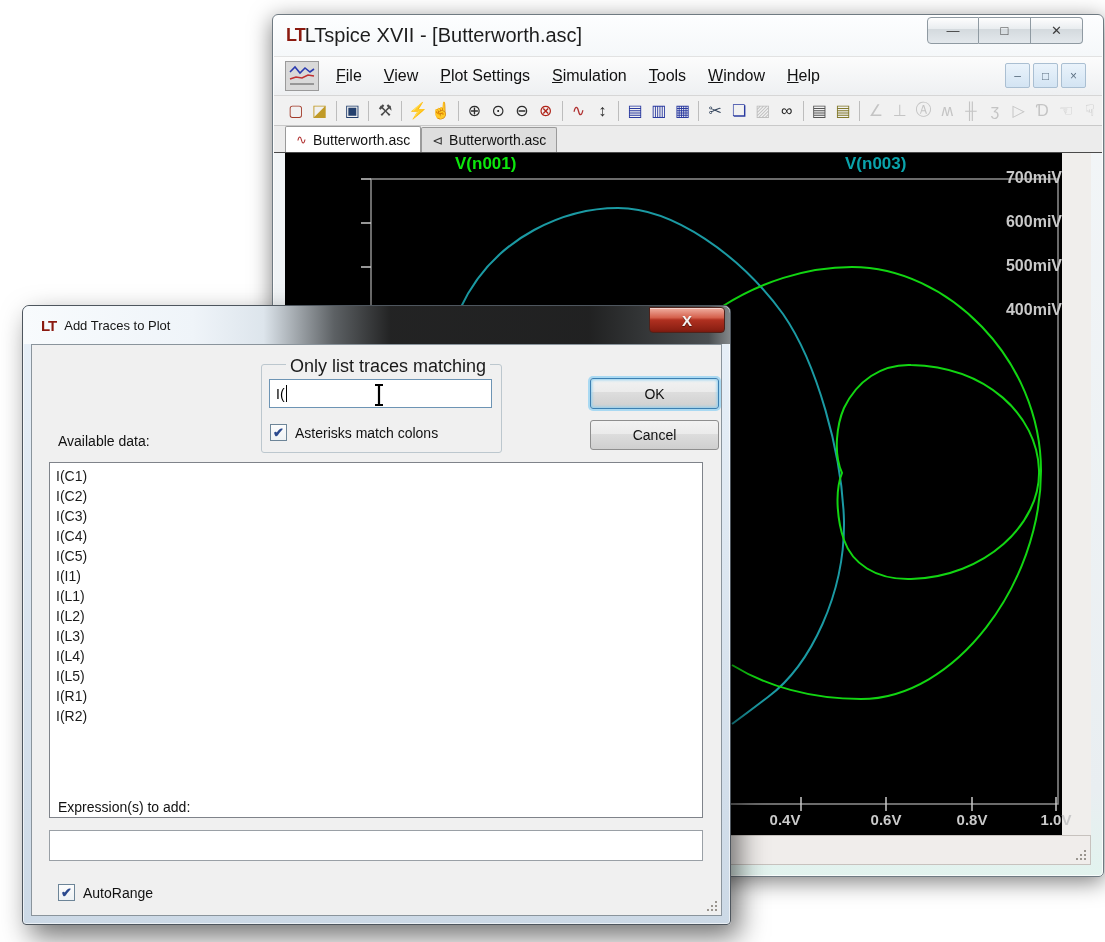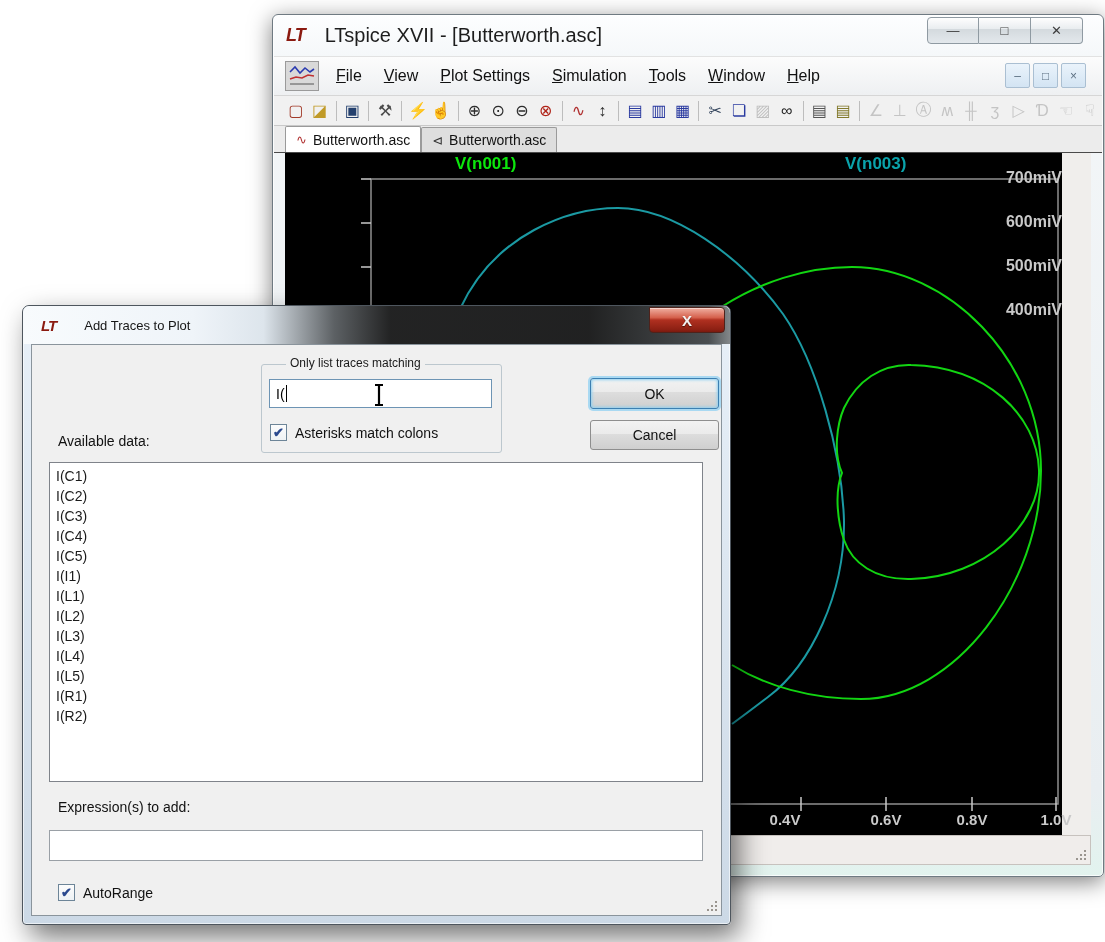--- a/index.html
+++ b/index.html
@@ -5,21 +5,21 @@
   html,body{margin:0;padding:0;background:#fff;}
   *{box-sizing:border-box;font-family:"Liberation Sans", sans-serif;}
   #stage{position:relative;width:1105px;height:942px;background:#ffffff;overflow:hidden;}
 
   
   .window{position:absolute;left:272px;top:14px;width:832px;height:863px;
     background:linear-gradient(180deg,#fdfeff 0%,#f3f6f8 6%,#e9eef1 90%,#e2f3ee 100%);
     border:1px solid #6f7a82;border-radius:6px 6px 5px 5px;
     box-shadow:0 5px 22px rgba(0,0,0,.5), inset 0 0 0 1px rgba(255,255,255,.75);}
   .titlebar{position:absolute;left:0;top:0;right:0;height:41px;display:flex;align-items:center;padding-left:13px;}
-  .lt-logo{font-style:italic;font-weight:bold;color:#8b1a10;font-size:18px;margin-right:20px;letter-spacing:-1px;}
+  .lt-logo{font-weight:bold;color:#8b1a10;font-size:18px;margin-right:0;letter-spacing:-1px;}
   .title-text{font-size:20px;color:#1d1d1d;}
   .win-btns{position:absolute;right:20px;top:2px;display:flex;}
   .win-btn{width:52px;height:27px;display:flex;align-items:center;justify-content:center;
     background:linear-gradient(#fefefe,#e8ecef 45%,#d4dade 46%,#e3e8ec);
     border:1px solid #8f9aa2;color:#3c3c3c;font-size:13px;}
   .win-btn:first-child{border-radius:4px 0 0 4px;}
   .win-btn:last-child{border-radius:0 4px 4px 0;}
   .win-btn + .win-btn{border-left:none;}
 
   .menubar{position:absolute;left:1px;right:1px;top:41px;height:40px;display:flex;align-items:center;
@@ -60,33 +60,33 @@
     background:linear-gradient(90deg,#f8fbfd 0%,#eff4f9 24%,#dde5ec 34%,rgba(84,88,91,.94) 44%,rgba(24,24,24,.95) 52%,rgba(22,22,22,.95) 80%,rgba(66,70,72,.95) 97%,rgba(120,124,126,.9) 100%);}
   .dlg-title-text{font-size:13px;color:#161616;margin-left:8px;}
   .dlg-close{position:absolute;right:5px;top:1px;width:76px;height:26px;border-radius:0 4px 4px 4px;
     background:linear-gradient(#f0b0a2 0%,#d5604c 40%,#b03020 50%,#8c2013 90%,#7a1a0e 100%);
     border:1px solid #4e221b;display:flex;align-items:center;justify-content:center;
     color:#f4f4f4;font-weight:bold;font-size:15px;text-shadow:0 1px 1px rgba(0,0,0,.5);
     box-shadow:inset 0 1px 0 rgba(255,255,255,.45);}
   .dlg-client{position:absolute;left:8px;right:8px;top:38px;bottom:8px;background:#f0f0f0;border:1px solid #8a949c;}
 
   .groupbox{position:absolute;left:229px;top:19px;width:241px;height:89px;border:1px solid #bcc7ce;border-radius:3px;}
-  .groupbox-legend{position:absolute;left:24px;top:-9px;background:#f0f0f0;padding:0 4px;font-size:12px;color:#1a1a1a;}
+  .groupbox-legend{position:absolute;left:24px;top:-9px;background:#f0f0f0;padding:0 4px;font-size:18px;color:#1a1a1a;}
   .txt-input{position:absolute;background:#fff;border:1px solid #6d94b4;font-size:14px;color:#000;display:flex;align-items:center;padding-left:6px;}
   .caret{display:inline-block;width:1px;height:17px;background:#000;margin-left:1px;}
   .ibeam{position:absolute;left:340px;top:38px;}
   .checkbox{position:absolute;width:17px;height:17px;background:linear-gradient(#fcfcfc,#eef2f5);border:1px solid #6d8598;display:flex;align-items:center;justify-content:center;
     font-size:13px;font-weight:bold;color:#2b4a8f;line-height:1;}
   .chk-label{position:absolute;font-size:14px;color:#111;}
   .btn{position:absolute;left:558px;width:129px;display:flex;align-items:center;justify-content:center;font-size:14px;color:#111;
     background:linear-gradient(#f2f2f2 0%,#ebebeb 45%,#dddddd 46%,#cfcfcf 100%);
     border:1px solid #8e8e8e;border-radius:3px;}
   .btn.default{border-color:#3c7fb1;box-shadow:0 0 0 2px #a9d9f2, inset 0 0 3px 1px #8ed0f0;}
   .dlg-label{position:absolute;font-size:14px;color:#111;}
-  .listbox{position:absolute;left:17px;top:117px;width:654px;height:320px;background:#fff;border:1px solid #7f838a;overflow:hidden;padding-top:3px;}
+  .listbox{position:absolute;left:17px;top:117px;width:654px;height:356px;background:#fff;border:1px solid #7f838a;overflow:hidden;padding-top:3px;}
   .list-item{font-size:14px;color:#1a1a1a;padding-left:6px;height:20px;line-height:20px;}
 </style>
 </head>
 <body>
 
 <div id="stage">
 
   <div class="window">
 
     <div class="titlebar">

